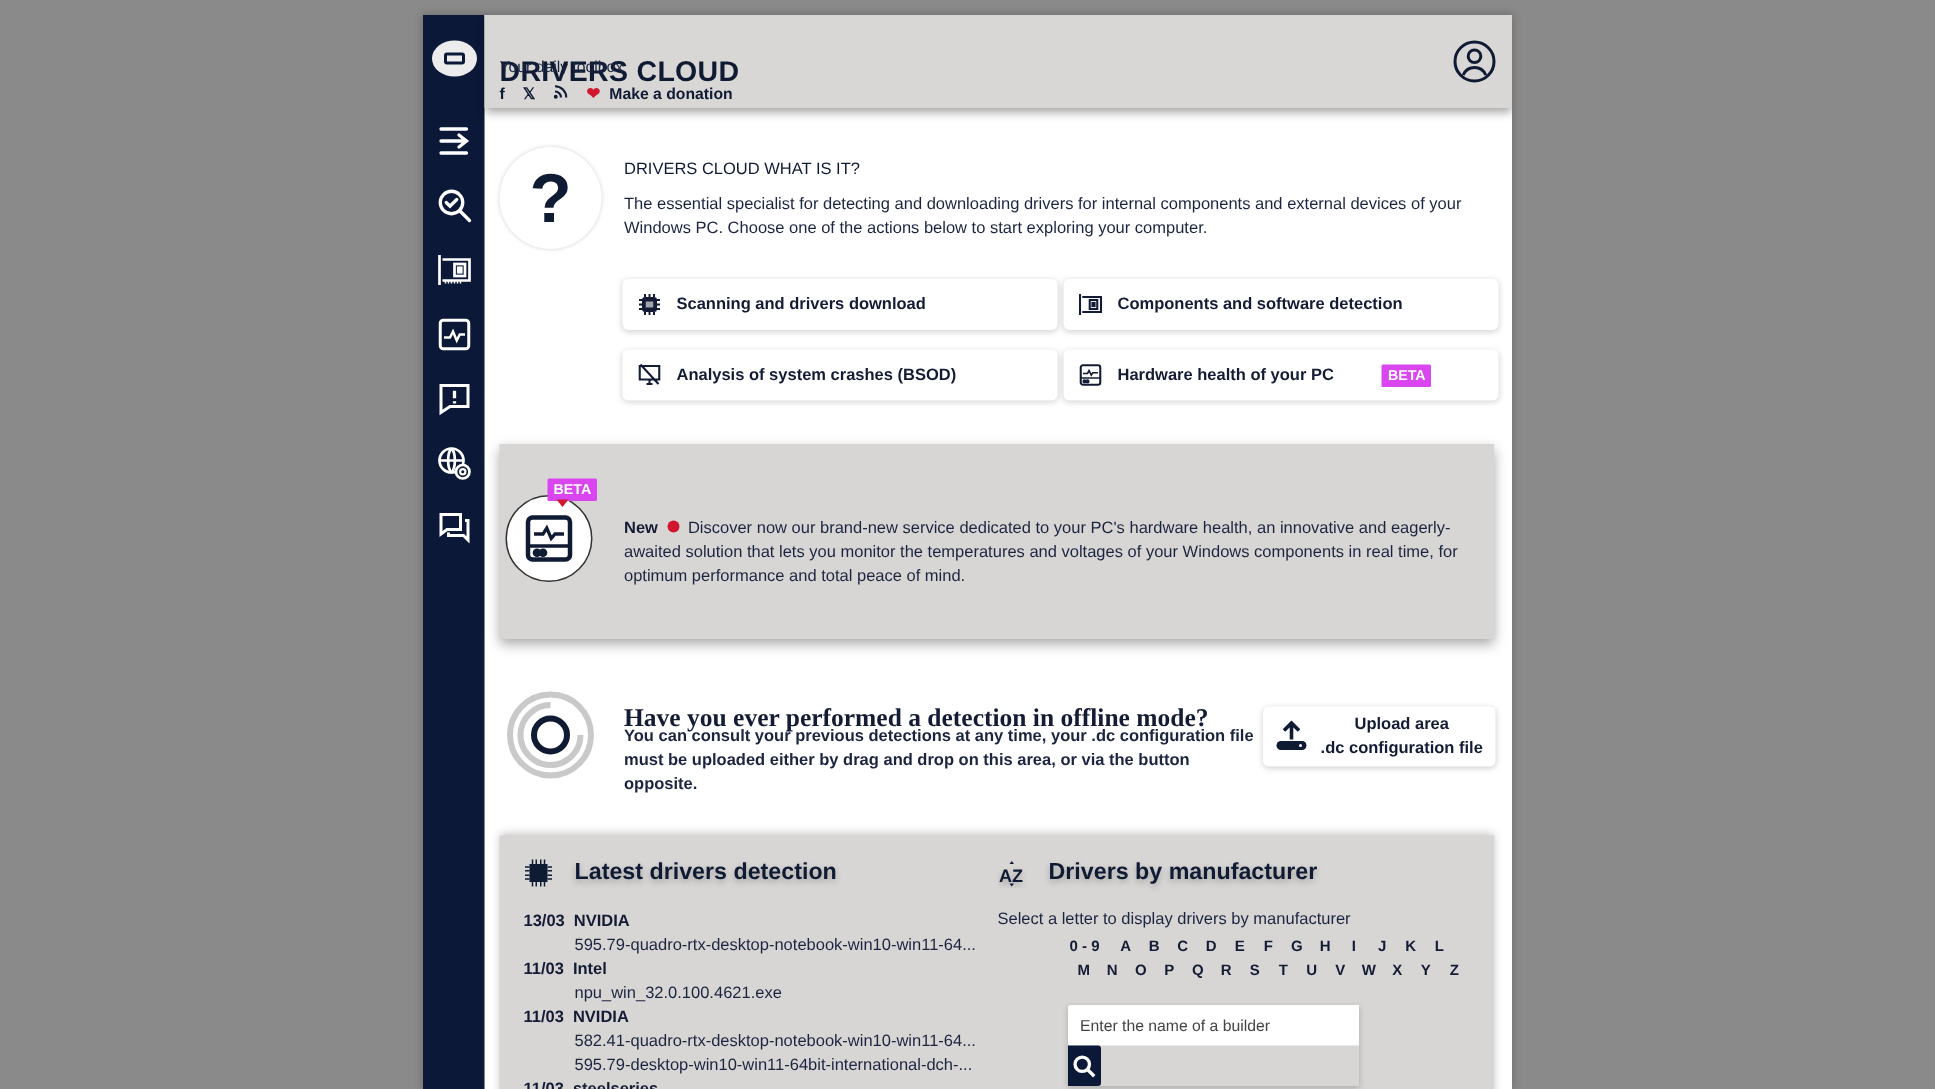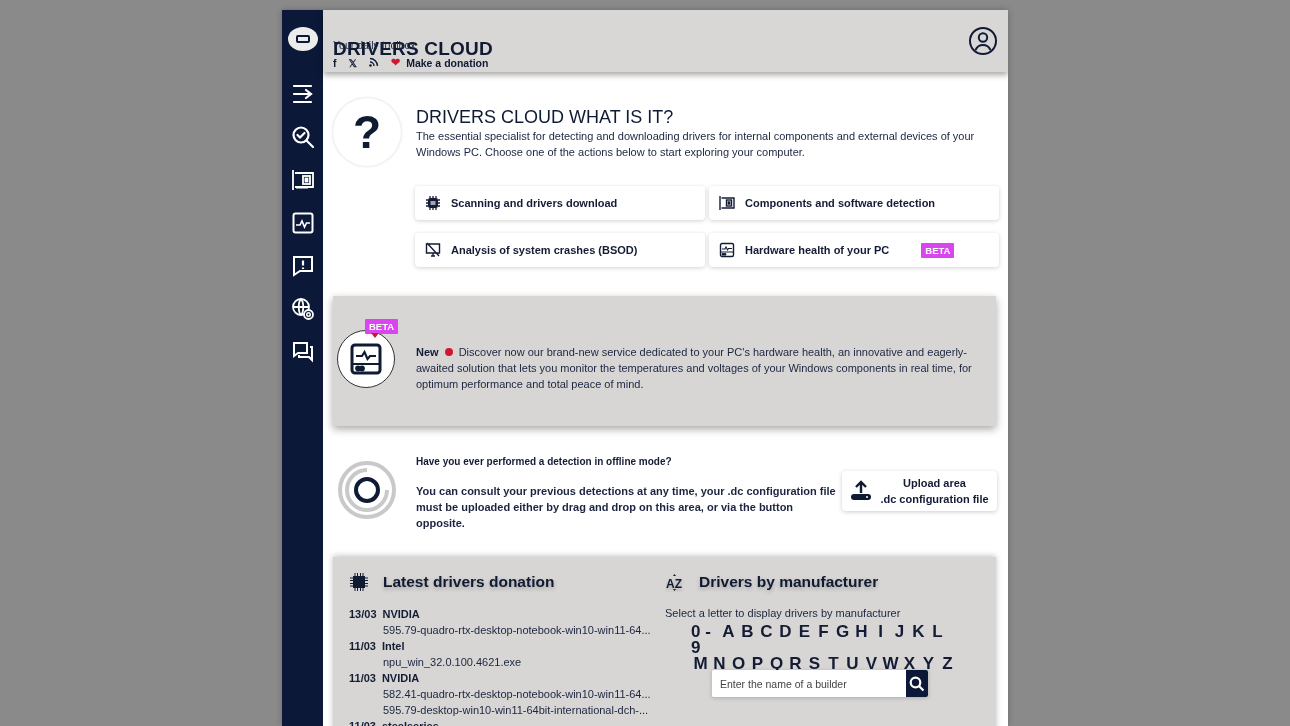--- a/index.html
+++ b/index.html
@@ -42,21 +42,21 @@
     .heart { color: #d0172f !important; font-size: 11px; }
     .donate { margin-left: -6px; font-weight: bold; }
     .user-btn { position: absolute; right: 10px; top: 16px; width: 30px; height: 30px; }
     .content { position: absolute; left: 41px; top: 62px; right: 0; bottom: 0; }
     .q-circle {
       position: absolute; left: 10px; top: 26px; width: 68px; height: 68px; border-radius: 50%;
       background: #fff; box-shadow: 0 0 3px rgba(0,0,0,0.18);
       display: flex; align-items: center; justify-content: center;
       font-size: 46px; font-weight: bold; color: #0f1a33;
     }
-    .what-title { position: absolute; left: 93px; top: 35px; font-size: 18px; color: #0f1a33; }
+    .what-title { position: absolute; left: 93px; top: 35px; font-size: 11px; color: #0f1a33; }
     .what-desc { position: absolute; left: 93px; top: 56px; width: 560px; font-size: 11px; line-height: 16px; color: #1c2540; }
     .action {
       position: absolute; height: 34px; width: 290px; background: #fff; border-radius: 4px;
       box-shadow: 0 1px 4px rgba(0,0,0,0.18);
       display: flex; align-items: center; padding-left: 10px; gap: 10px;
       font-size: 11px; font-weight: bold; color: #141c35;
     }
     .action svg { width: 16px; height: 16px; flex: none; }
     .beta {
       background: #d946ef; color: #fff; font-size: 9.5px; font-weight: bold;
@@ -70,44 +70,44 @@
       position: absolute; left: 4px; top: 34px; width: 58px; height: 58px; border-radius: 50%;
       background: #fff; border: 1px solid #333; display: flex; align-items: center; justify-content: center;
     }
     .promo-beta { position: absolute; left: 32px; top: 20px; }
     .promo-beta .tail { position: absolute; left: 6px; bottom: -4px; width: 0; height: 0; border-left: 4px solid transparent; border-right: 4px solid transparent; border-top: 5px solid #d0172f; }
     .promo-title { position: absolute; left: 83px; top: 33px; font-size: 11px; font-weight: bold; color: #141c35; }
     .promo-text { position: absolute; left: 83px; top: 48px; width: 565px; font-size: 11px; line-height: 16px; color: #1c2540; }
     .promo-text b { color: #141c35; }
     .dot { display: inline-block; width: 8px; height: 8px; border-radius: 50%; background: #d0172f; margin: 0 6px 0 6px; vertical-align: -0px; }
     .offline-icon { position: absolute; left: 14px; top: 388px; width: 60px; height: 60px; }
-    .offline-title { position: absolute; left: 93px; top: 384px; font-size: 10px; font-weight: bold; color: #141c35; }
+    .offline-title { position: absolute; left: 93px; top: 397px; font-size: 17px; font-weight: bold; color: #141c35; font-family: Liberation Serif, serif; }
     .offline-text { position: absolute; left: 93px; top: 411px; width: 420px; font-size: 11px; line-height: 16px; color: #1c2540; font-weight: bold; }
     .upload-btn {
       position: absolute; left: 519px; top: 399px; width: 155px; height: 40px; background: #fff;
       border-radius: 4px; box-shadow: 0 1px 4px rgba(0,0,0,0.2);
       display: flex; align-items: center; padding-left: 8px;
     }
     .upload-btn svg { width: 22px; height: 22px; flex: none; }
     .upload-label { flex: 1; text-align: center; font-size: 11px; font-weight: bold; line-height: 16px; color: #141c35; }
     .bottom {
       position: absolute; left: 10px; top: 485px; width: 663px; height: 200px;
       background: #d7d6d4; box-shadow: 0 -1px 6px rgba(0,0,0,0.25);
     }
     .sec-head { position: absolute; display: flex; align-items: center; gap: 14px; font-size: 15.5px; font-weight: bold; color: #0f1a33; text-shadow: 0 2px 4px rgba(0,0,0,0.25); }
     .sec-head svg { width: 20px; height: 20px; }
     .drivers-list { position: absolute; left: 16px; top: 49px; font-size: 11px; line-height: 16px; }
     .d-row { display: flex; gap: 6px; font-weight: bold; color: #141c35; }
     .d-file { padding-left: 34px; color: #1c2540; font-weight: normal; white-space: nowrap; }
     .mfr-desc { position: absolute; left: 332px; top: 50px; font-size: 11px; color: #1c2540; }
-    .letters { position: absolute; left: 358px; top: 67px; font-size: 17px; font-weight: bold; color: #141c35; line-height: 16px; }
+    .letters { position: absolute; left: 380px; top: 67px; font-size: 10px; font-weight: bold; color: #141c35; line-height: 16px; }
     .letter-row { display: flex; gap: 0; }
     .letter-row span { display: inline-block; width: 19px; text-align: center; }
     .letter-row span.wide { width: 28px; text-align: left; }
-    .search-box { position: absolute; left: 379px; top: 113px; display: flex; box-shadow: 0 1px 4px rgba(0,0,0,0.2); }
+    .search-box { position: absolute; left: 379px; top: 113px; display: flex; box-shadow: 0 1px 4px rgba(0,0,0,0.2); flex-direction: column; }
     .search-box input {
       width: 194px; height: 27px; border: none; outline: none; padding-left: 8px;
       font-family: "Liberation Sans", sans-serif; font-size: 10.5px; color: #333; background: #fff; border-radius: 2px 0 0 2px;
     }
     .search-box input::placeholder { color: #444; }
     .search-btn { width: 22px; height: 27px; background: #0b1838; display: flex; align-items: center; justify-content: center; border-radius: 0 2px 2px 0; }
   </style>
 </head>
 <body>
 
@@ -264,21 +264,21 @@
         <div>.dc configuration file</div>
       </div>
     </div>
 
     <section class="bottom">
       <div class="sec-head" style="left:16px; top:15px;">
         <svg viewBox="0 0 20 20">
             <rect x="4" y="4" width="12" height="12" fill="#0f1a33"></rect>
             <path d="M6 1v3M8.5 1v3M11.5 1v3M14 1v3M6 16v3M8.5 16v3M11.5 16v3M14 16v3M1 6h3M1 8.5h3M1 11.5h3M1 14h3M16 6h3M16 8.5h3M16 11.5h3M16 14h3" stroke="#0f1a33" stroke-width="1"></path>
           </svg>
-        <span>Latest drivers donation</span>
+        <span>Latest drivers detection</span>
       </div>
       <div class="drivers-list">
         <div class="d-row">
             <span>13/03</span>
             <span>NVIDIA</span>
           </div>
         <div class="d-file">595.79-quadro-rtx-desktop-notebook-win10-win11-64...</div>
         <div class="d-row">
             <span>11/03</span>
             <span>Intel</span>

